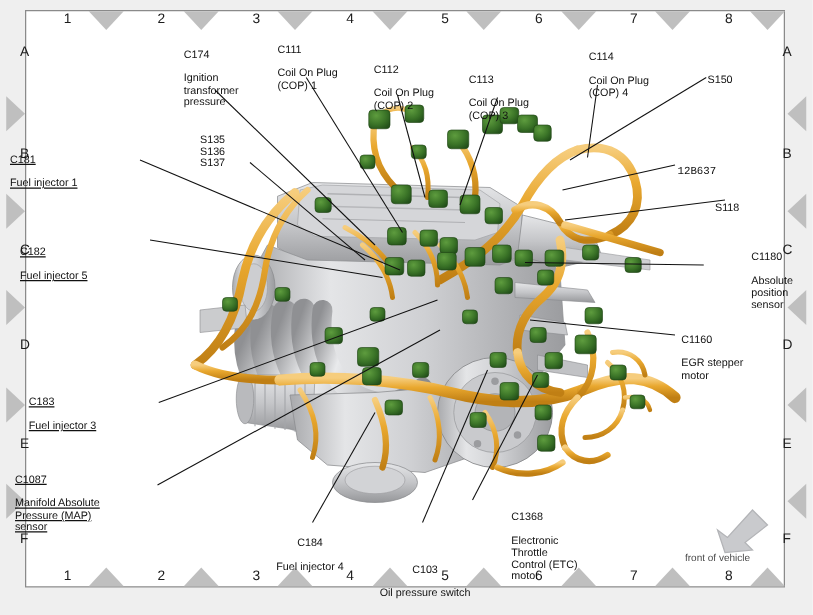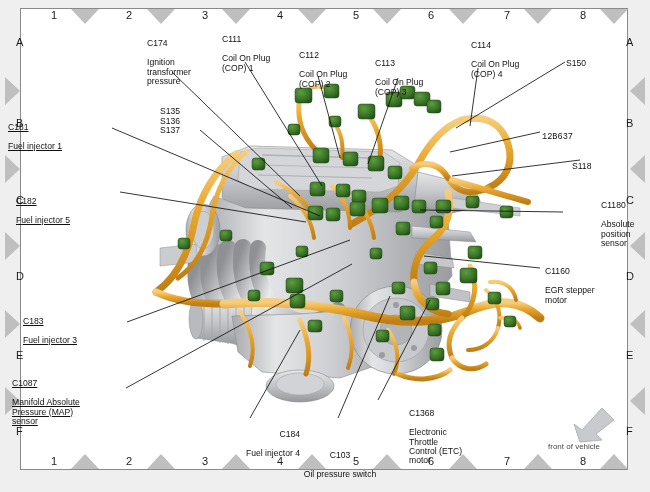--- a/index.html
+++ b/index.html
@@ -441,21 +441,21 @@
       <span>Fuel injector 3</span>
     </div>
 
     <div class="lbl r" style="left:12px;top:370px;width:114px;">
       <span>C1087</span><br>
       <span>Manifold Absolute
 Pressure (MAP)
 sensor</span>
     </div>
 
-    <div class="lbl c" style="left:196px;top:421px;width:104px;text-align:right;">
+    <div class="lbl c" style="left:196px;top:421px;width:104px;">
       <span>C184</span><br>
       <span>Fuel injector 4</span>
     </div>
 
     <div class="lbl c" style="left:288px;top:442px;width:104px;">
       <span>C103</span><br>
       <span>Oil pressure switch</span>
     </div>
 
     <div class="lbl l" style="left:383px;top:400px;margin-left:26px;">

